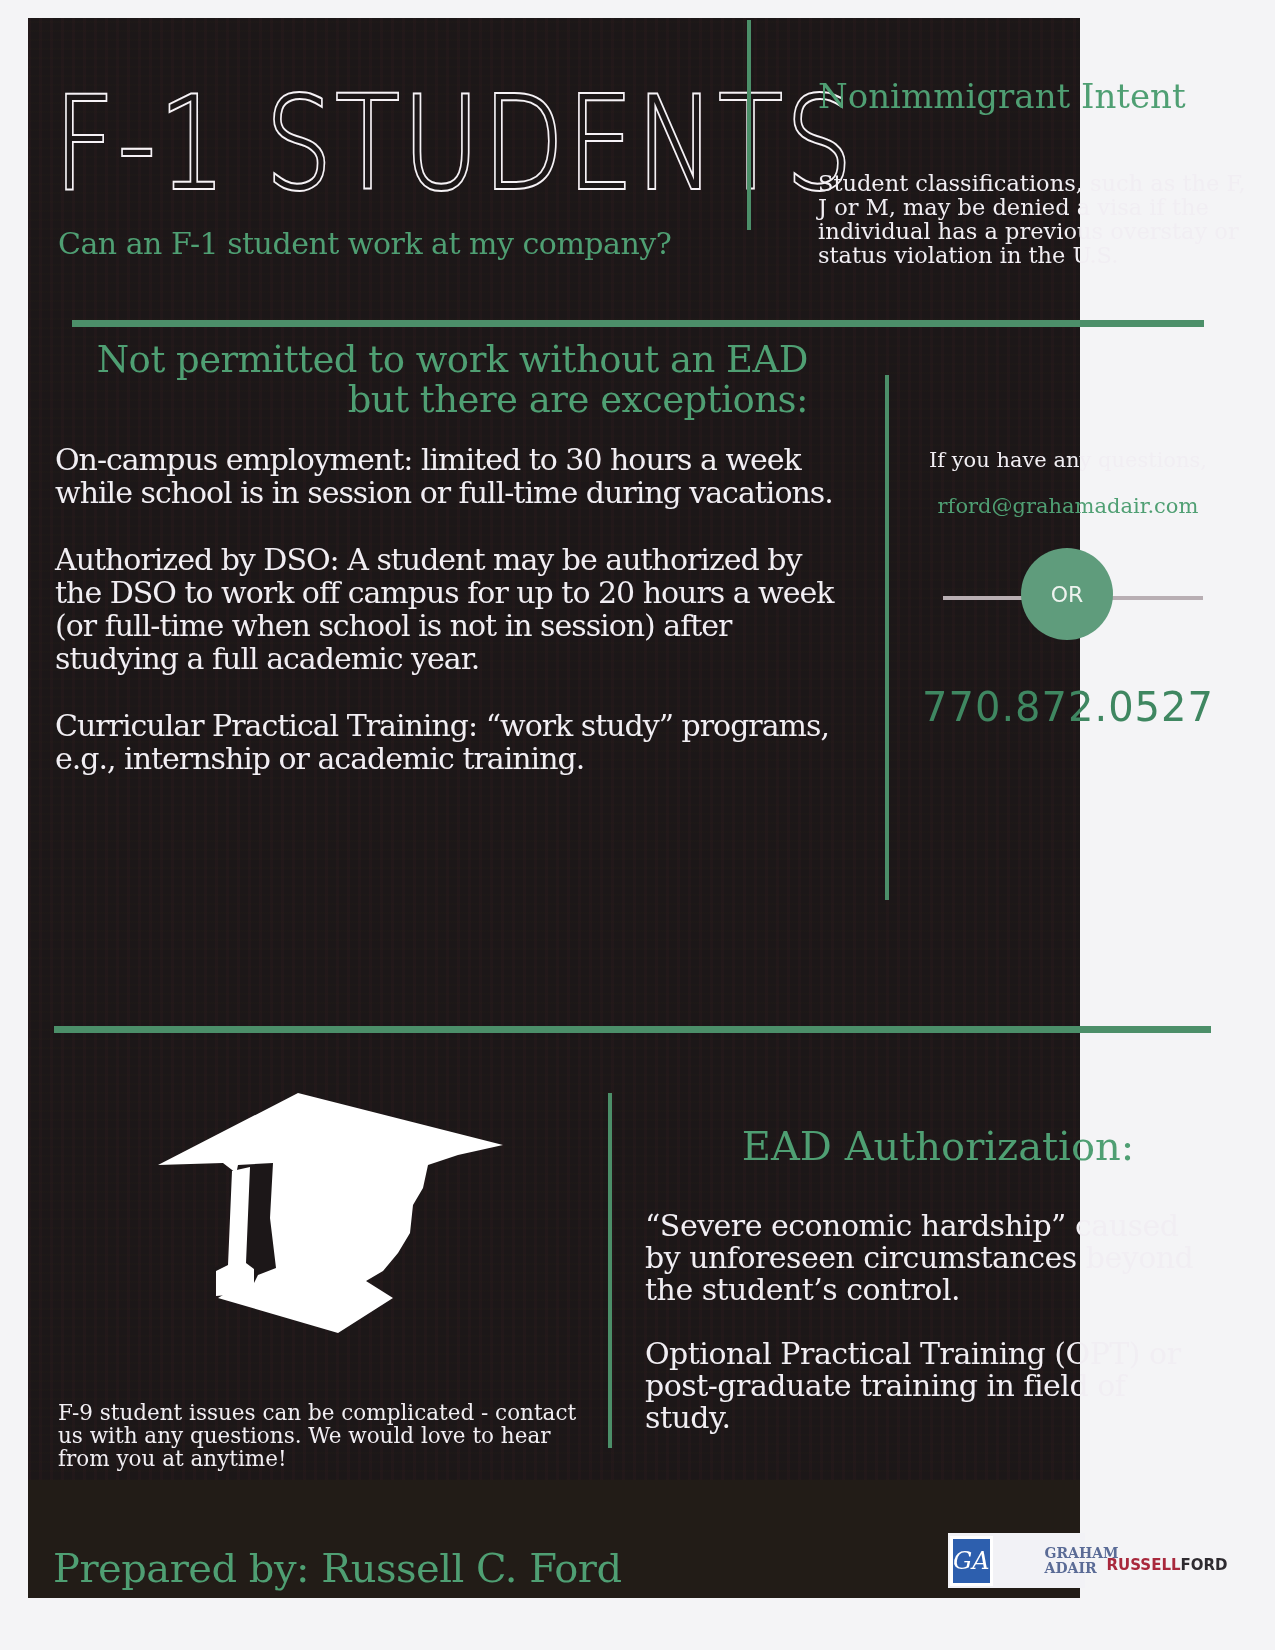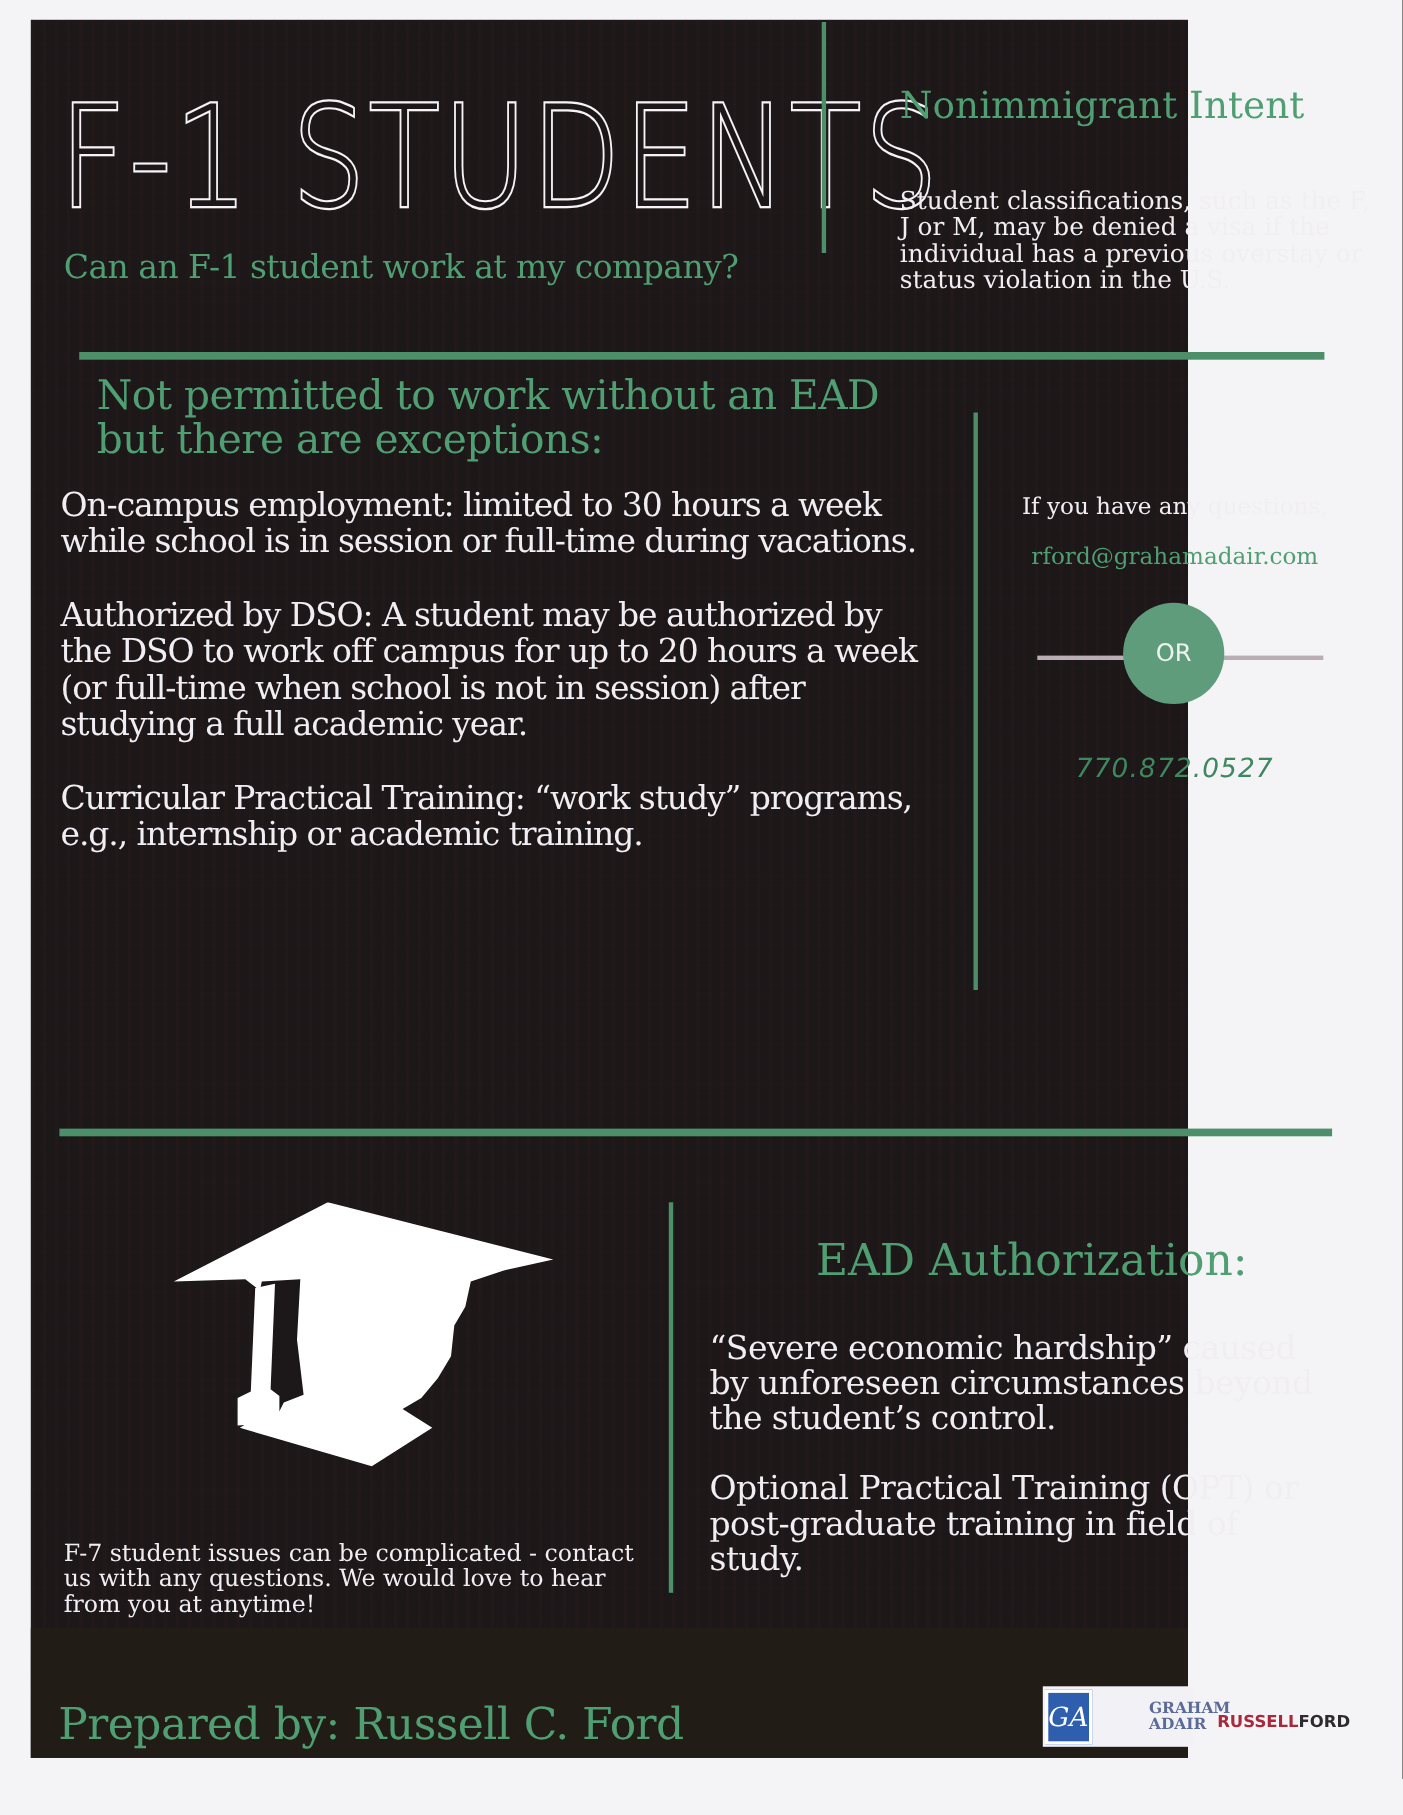--- a/index.html
+++ b/index.html
@@ -16,33 +16,33 @@
   .rule-v { position: absolute; width: 4px; background: #4c8f69; }
 
   .title { left: 26px; top: 62px; font-family: "DejaVu Sans", sans-serif; font-weight: 200;
     font-size: 128px; letter-spacing: 4px; line-height: 1; color: #1c1718;
     -webkit-text-stroke: 4px #f6f2f6; paint-order: stroke; transform: scaleX(0.82); transform-origin: left top;
     white-space: nowrap; }
   .subtitle { left: 30px; top: 208px; font-size: 30px; font-weight: 300; color: #4f9f73; white-space: nowrap; letter-spacing: -0.5px;}
   .intent-title { left: 790px; top: 58px; font-size: 34px; color: #4f9f73; white-space: nowrap; }
   .intent-body { left: 790px; top: 153px; width: 430px; font-size: 22.5px; line-height: 24px; color: #f1eef3; }
 
-  .exc-title { left: 60px; top: 322px; width: 720px; text-align: left; font-size: 37px; line-height: 40px; color: #4f9f73; letter-spacing: -0.5px;}
+  .exc-title { left: 60px; top: 322px; width: 720px; text-align: right; font-size: 37px; line-height: 40px; color: #4f9f73; letter-spacing: -0.5px;}
   .exc-list { left: 27px; top: 425px; width: 790px; font-family: "DejaVu Serif", serif; font-size: 30px; line-height: 33px; color: #f1eef3; letter-spacing: -1px; }
   .exc-list p { margin: 0 0 34px 0; }
 
   .contact { left: 865px; top: 430px; width: 350px; text-align: center; }
   .contact-q { font-size: 21px; line-height: 24px; color: #f1eef3; }
   .contact-email { margin-top: 22px; font-size: 21px; color: #4f9f73; }
   .or-wrap { position: relative; height: 100px; margin-top: 30px; }
   .or-line { position: absolute; top: 48px; left: 50px; right: 40px; height: 4px; background: #b8aeb3; }
   .or-circle { position: absolute; left: 128px; top: 0; width: 92px; height: 92px; border-radius: 50%;
                background: #5f9c7c; display: flex; align-items: center; justify-content: center;
                font-family: "DejaVu Sans", sans-serif; font-size: 22px; color: #eef3ef; }
-  .contact-phone { margin-top: 36px; font-family: "DejaVu Sans", sans-serif; font-size: 24px; color: #3f8761; letter-spacing: 1px; font-style: italic; }
+  .contact-phone { margin-top: 36px; font-family: "DejaVu Sans", sans-serif; font-size: 40px; color: #3f8761; letter-spacing: 1px; }
 
   .cap { left: 130px; top: 1075px; width: 360px; height: 275px; }
   .note { left: 30px; top: 1383px; width: 520px; font-size: 21.5px; line-height: 23px; color: #f1eef3; }
 
   .ead-title { left: 620px; top: 1105px; width: 580px; text-align: center; font-size: 40px; color: #4f9f73; }
   .ead-list { left: 617px; top: 1177px; width: 560px; font-size: 30px; line-height: 32px; color: #f1eef3; letter-spacing: -0.5px; }
   .ead-list p { margin: 15px 0 32px 0; }
 
   .prepared { left: 25px; top: 1527px; font-family: "DejaVu Serif", serif; font-size: 40px; color: #4f9f73; white-space: nowrap; letter-spacing: -0.5px;}
   .logo-ga { left: 920px; top: 1515px; width: 137px; height: 55px; background: #f2f2f6; display: flex; align-items: center; gap: 46px; }
@@ -90,21 +90,21 @@
 
   <div class="rule-h" style="left:26px; top:1008px; width:1157px;"></div>
 
   <svg class="abs cap" viewBox="0 0 360 275">
     <polygon points="140,0 345,52 300,62 270,72 265,95 255,112 252,140 240,160 225,178 208,188 235,205 180,240 60,205 98,182 92,165 78,160 78,120 78,80 65,70 0,72" fill="#ffffff"></polygon>
     <polygon points="80,72 115,70 112,125 118,175 100,182 96,190 60,192 55,175 70,170 72,110" fill="#1c1718"></polygon>
     <polygon points="74,78 92,74 88,170 96,176 96,200 58,203 58,178 70,172" fill="#ffffff"></polygon>
     <polygon points="212,40 270,55 262,58 210,48" fill="#ffffff"></polygon>
   </svg>
 
-  <div class="abs note">F-7 student issues can be complicated - contact us with any questions. We would love to hear from you at anytime!</div>
+  <div class="abs note">F-9 student issues can be complicated - contact us with any questions. We would love to hear from you at anytime!</div>
 
   <div class="rule-v" style="left:580px; top:1075px; height:355px;"></div>
   <div class="abs ead-title">EAD Authorization:</div>
   <div class="abs ead-list">
     <p>“Severe economic hardship” caused by unforeseen circumstances beyond the student’s control.</p>
     <p>Optional Practical Training (OPT) or post-graduate training in field of study.</p>
   </div>
 
   <div class="abs prepared">Prepared by: Russell C. Ford</div>
 

